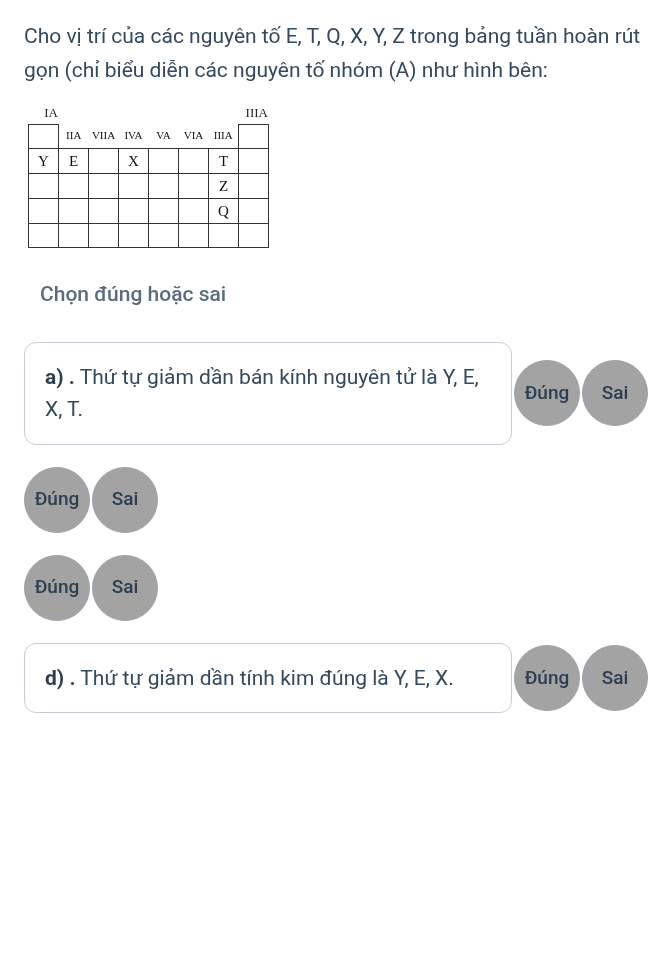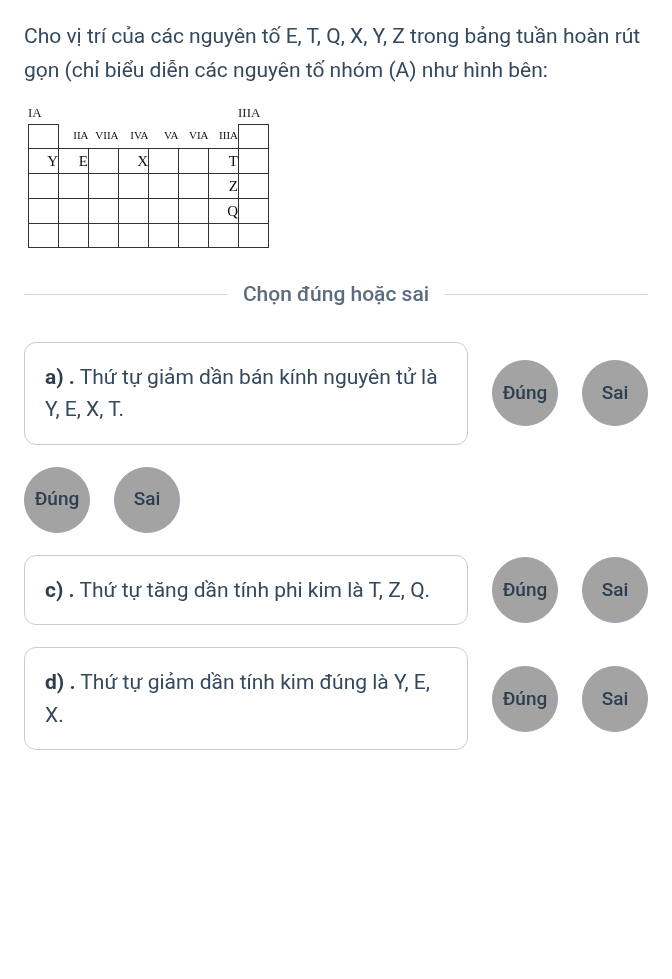--- a/index.html
+++ b/index.html
@@ -18,60 +18,60 @@
   }
   .periodic-diagram {
     margin: 10px 0 30px 4px;
   }
   .pd-labels-top {
     display: flex;
     font-family: "Times New Roman", serif;
     font-size: 13px;
     color: #222;
   }
-  .pd-col { width: 30px; text-align: left; }
+  .pd-col { width: 30px; text-align: right; }
   .pd-grid {
     border-collapse: collapse;
   }
   .pd-grid td {
     width: 30px;
     height: 24px;
     border: 1px solid #333;
-    text-align: right;
+    text-align: center;
     vertical-align: middle;
     font-family: "Times New Roman", serif;
     font-size: 15px;
     font-weight: 500;
     color: #111;
   }
   .pd-grid td.hdr {
     font-size: 11px;
     border: none;
     height: 18px;
   }
   .divider-row {
     display: flex;
-    align-items: center;
     margin: 26px 0 30px 0;
+    flex-direction: column;
   }
   .divider-line {
     flex: 1;
     height: 1px;
     background: #d0d5dd;
   }
   .divider-text {
     padding: 0 16px;
     color: #5a6c7d;
     font-size: 21px;
     font-weight: 500;
   }
   .option-row {
     display: flex;
     align-items: center;
-    gap: 24px;
+    gap: 2px;
     margin-bottom: 22px;
   }
   .option-box {
     flex: 1;
     border: 1.5px solid #c7ccd6;
     border-radius: 12px;
     padding: 18px 20px;
     color: #34495e;
     font-size: 21px;
     line-height: 1.55;
@@ -180,23 +180,20 @@
   <div class="circle-btn">Đúng</div>
   <div class="circle-btn">Sai</div>
 </div>
 
 <div class="option-row">
   <div class="circle-btn">Đúng</div>
   <div class="circle-btn">Sai</div>
 </div>
 
 <div class="option-row">
-  <div class="option-box">
-    <b>c) .</b><span> Thứ tự tăng dần tính phi kim là T, Z, Q.</span>
-  </div>
   <div class="circle-btn">Đúng</div>
   <div class="circle-btn">Sai</div>
 </div>
 
 <div class="option-row">
   <div class="option-box">
     <b>d) .</b><span> Thứ tự giảm dần tính kim đúng là Y, E, X.</span>
   </div>
   <div class="circle-btn">Đúng</div>
   <div class="circle-btn">Sai</div>

